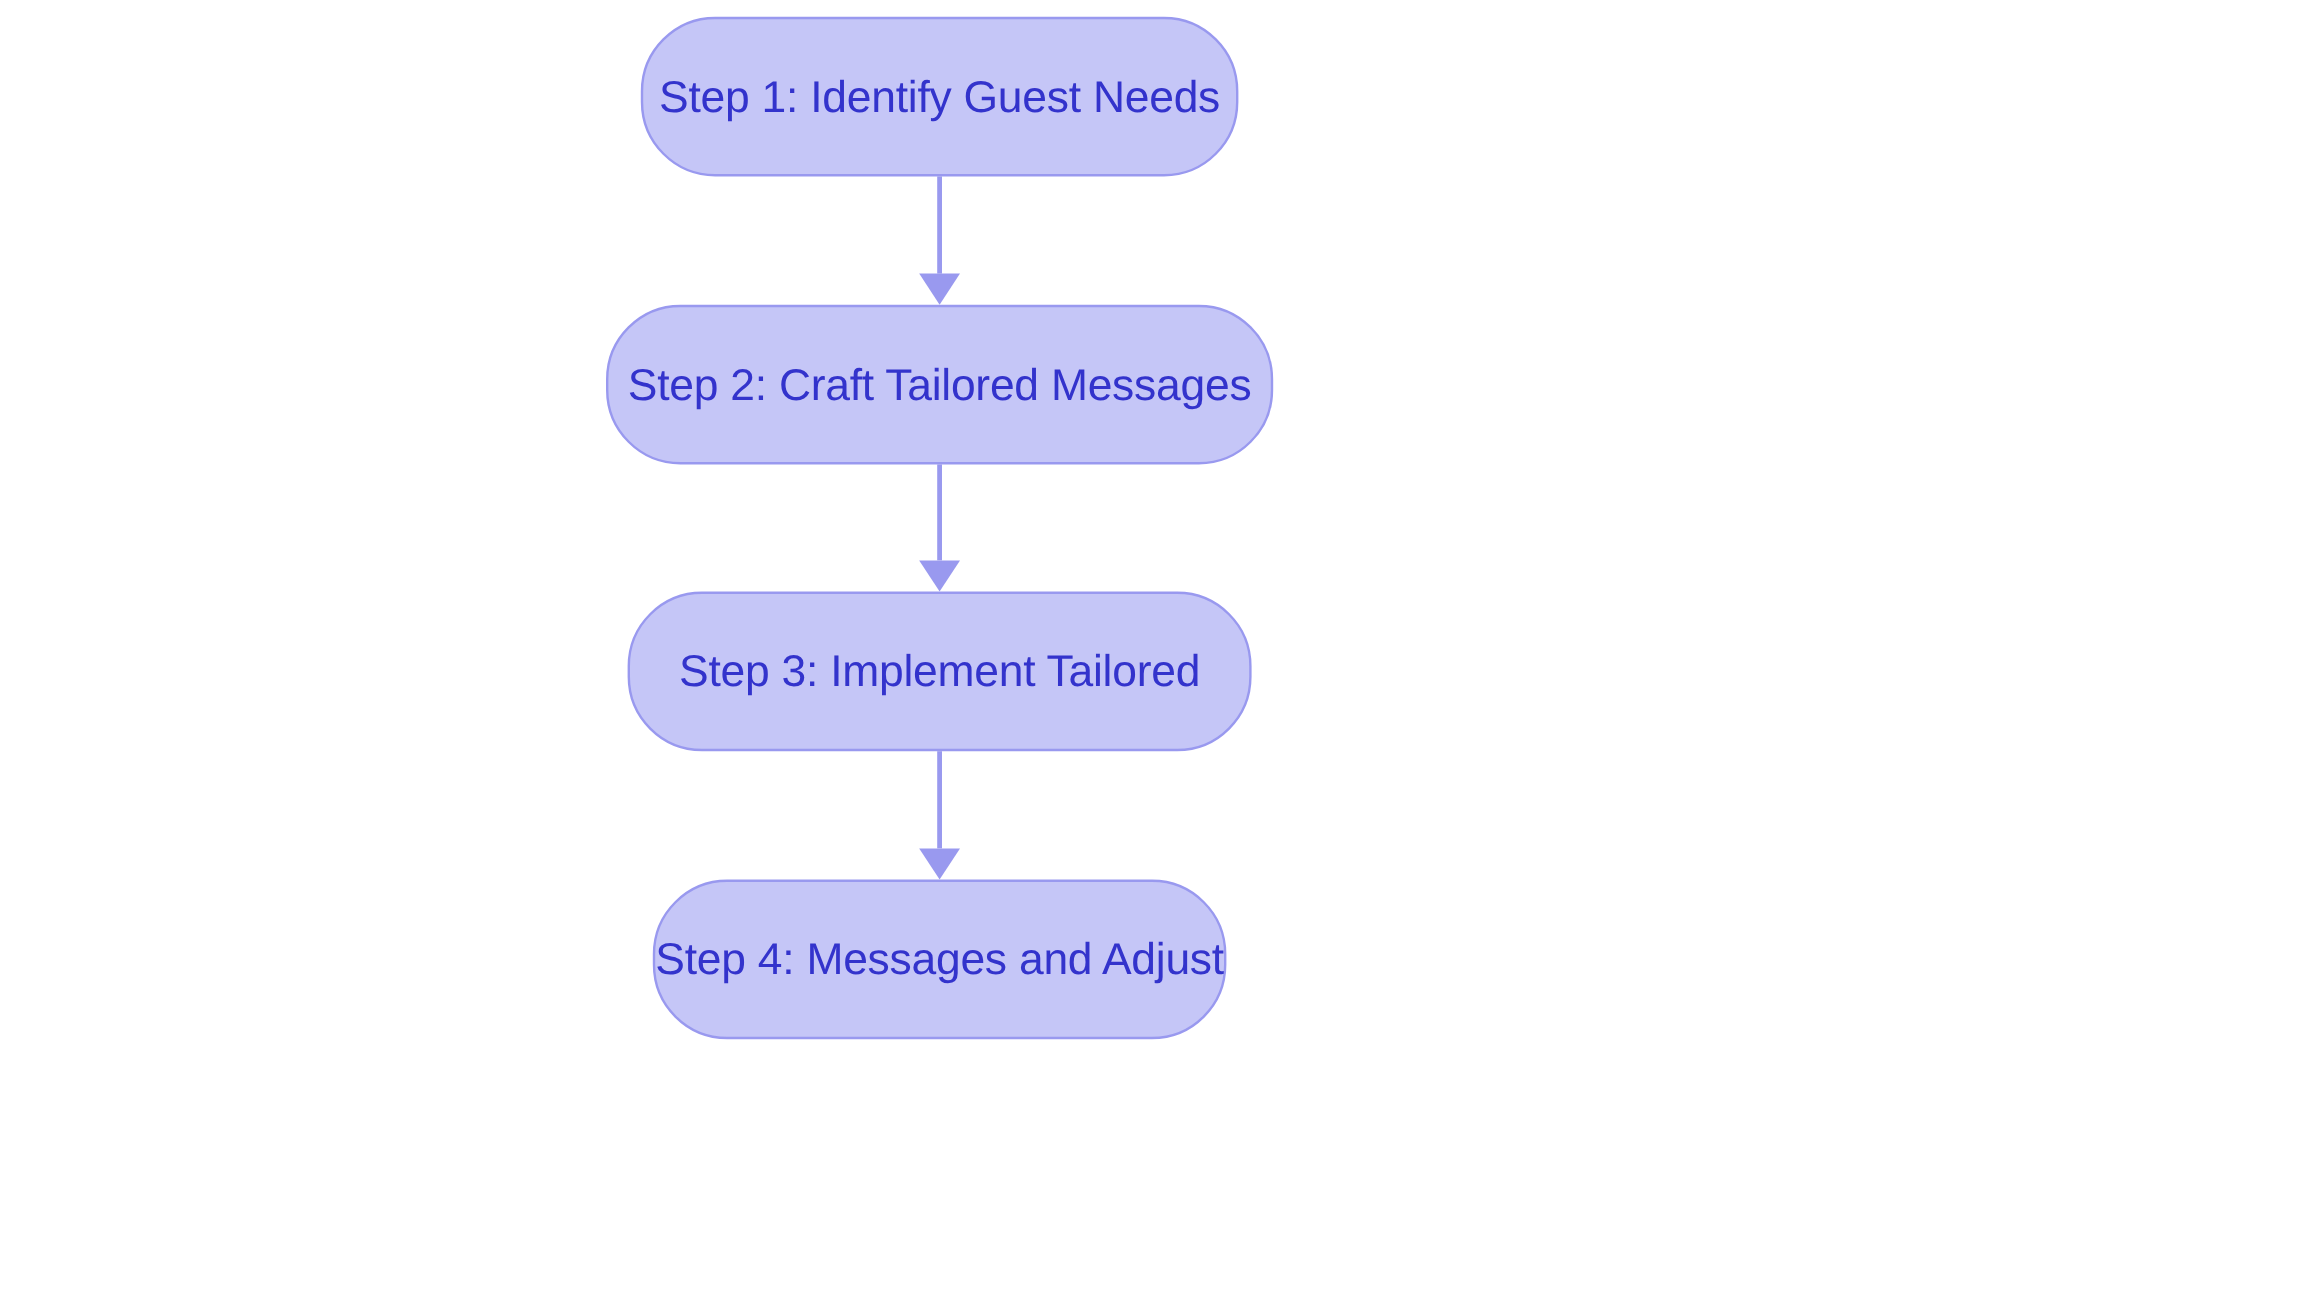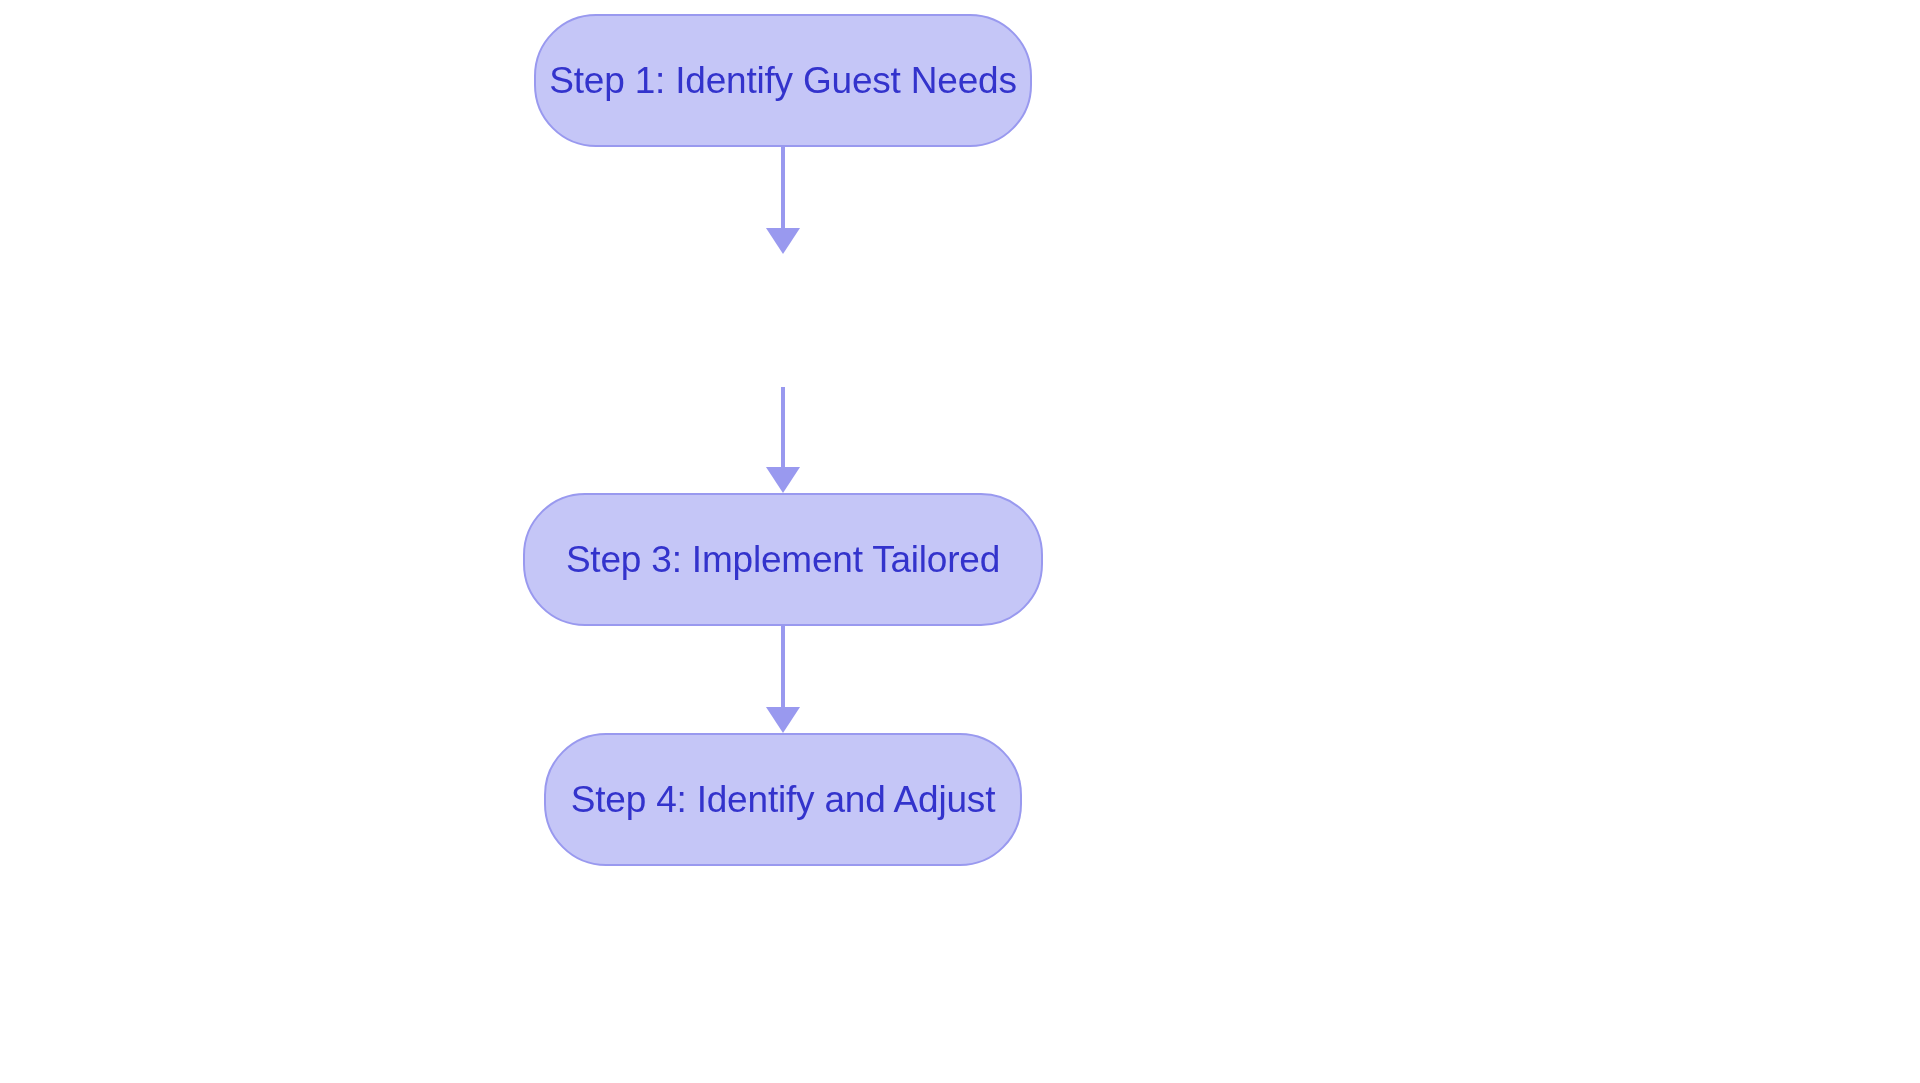--- a/index.html
+++ b/index.html
@@ -90,21 +90,24 @@
       <div class="head" style="border-top-color: rgb(153, 153, 239);"></div>
     </div>
     <div class="connector" id="conn-2" style="left: 783px; top: 626px; width: 40px; height: 107px;">
       <div class="shaft" style="height: 81px; background: rgb(153, 153, 239);"></div>
       <div class="head" style="border-top-color: rgb(153, 153, 239);"></div>
     </div>
 
     <div class="node" id="node-0" style="left: 783px; top: 14px; width: 498px; height: 133px; background: rgb(197, 198, 247); border-color: rgb(153, 153, 239);">
       <span class="node-label" style="color: rgb(51, 51, 204);">Step 1: Identify Guest Needs</span>
     </div>
+    <div class="node" id="node-1" style="left: 783px; top: 254px; width: 556px; height: 133px; background: rgb(197, 198, 247); border-color: rgb(153, 153, 239);">
+      <span class="node-label" style="color: rgb(51, 51, 204);">Step 2: Craft Tailored Messages</span>
+    </div>
     <div class="node" id="node-2" style="left: 783px; top: 493px; width: 520px; height: 133px; background: rgb(197, 198, 247); border-color: rgb(153, 153, 239);">
       <span class="node-label" style="color: rgb(51, 51, 204);">Step 3: Implement Tailored</span>
     </div>
     <div class="node" id="node-3" style="left: 783px; top: 733px; width: 478px; height: 133px; background: rgb(197, 198, 247); border-color: rgb(153, 153, 239);">
-      <span class="node-label" style="color: rgb(51, 51, 204);">Step 4: Identify and Adjust</span>
+      <span class="node-label" style="color: rgb(51, 51, 204);">Step 4: Messages and Adjust</span>
     </div>
 
   </div>
 </div>
 
 </body></html>

